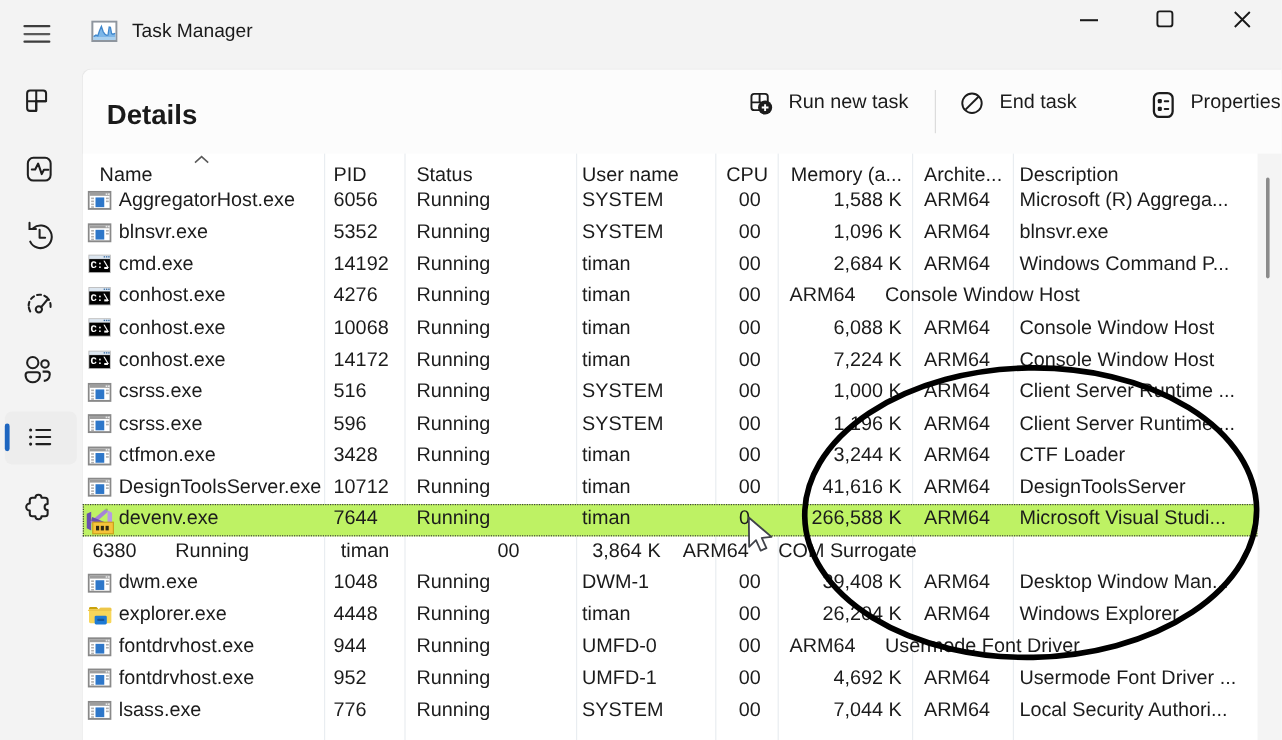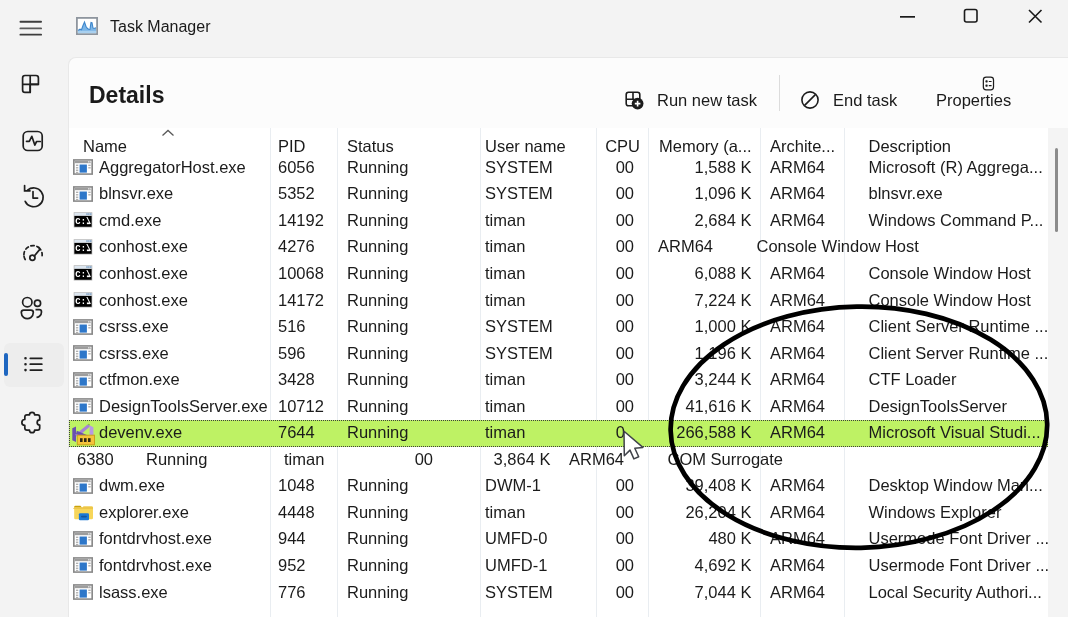--- a/index.html
+++ b/index.html
@@ -1,39 +1,39 @@
 <!DOCTYPE html>
 <html><head><meta charset="utf-8"><style>
 html,body{margin:0;padding:0;width:1068px;height:617px;overflow:hidden;background:#f3f3f3;
 font-family:"Liberation Sans",sans-serif;color:#1b1b1b;}
 .abs{position:absolute;}
 #titlebar-text{position:absolute;left:110px;top:18px;font-size:16px;color:#1a1a1a;}
 #panel{position:absolute;left:68px;top:57px;width:1000px;height:560px;background:#fcfcfc;
 border-left:1px solid #e8e8e8;border-top:1px solid #e8e8e8;border-top-left-radius:8px;box-sizing:border-box;}
 #details-h{position:absolute;left:89px;top:82px;font-size:23px;font-weight:bold;color:#1a1a1a;}
-.toolbtn{position:absolute;top:76px;height:34px;display:flex;align-items:flex-end;font-size:16.5px;color:#1a1a1a;}
+.toolbtn{position:absolute;top:76px;height:34px;display:flex;align-items:flex-start;font-size:16.5px;color:#1a1a1a;}
 .toolbtn svg{margin-right:13px;}
 #tb-divider{position:absolute;left:779px;top:75px;width:1px;height:36px;background:#dcdcdc;}
 #table{position:absolute;left:69px;top:128px;width:979px;height:489px;background:#ffffff;}
 #vlines div{position:absolute;top:128px;height:489px;width:1px;background:#e9edf1;}
 #header{position:absolute;left:69px;top:128px;width:979px;height:37px;font-size:16.5px;color:#1a1a1a;display:flex;}
 .hcell{box-sizing:border-box;padding-top:9px;white-space:nowrap;}
 .hcell.c-cpu{text-align:right;display:block;padding-right:8px;}
 #rows{position:absolute;left:69px;top:155px;width:979px;}
 .row{display:flex;height:26.55px;font-size:16.5px;}
 .row.sel{background:#bef264;outline:1px dotted #3f3f3f;outline-offset:-1px;}
 .cell{box-sizing:border-box;overflow:hidden;white-space:nowrap;display:flex;align-items:center;position:relative;top:-1px;}
 .c-name{width:201px;padding-left:4px;}
 .c-pid{width:67px;padding-left:8px;}
 .c-status{width:143px;padding-left:10px;}
 .c-user{width:116px;padding-left:5px;}
 .c-cpu{width:52px;justify-content:flex-end;padding-right:14px;}
 .c-mem{width:112px;justify-content:flex-end;padding-right:8.5px;}
 .c-arch{width:83.5px;padding-left:10px;}
-.c-desc{width:204.5px;padding-left:25px;}
+.c-desc{width:204.5px;padding-left:6px;}
 .ric{width:20px;height:18px;margin-right:6px;flex:0 0 20px;display:inline-block;position:relative;}
 .ric svg{display:block;}
 #scrollgutter{position:absolute;left:1048px;top:128px;width:20px;height:489px;background:#f4f4f4;}
 #scrollthumb{position:absolute;left:1055px;top:148px;width:3px;height:84px;background:#8b8b8b;border-radius:2px;}
 #ellipse-svg,#cursor-svg{position:absolute;left:0;top:0;pointer-events:none;}
 </style></head>
 <body>
 
 <svg class="abs" style="left:18px;top:19px" width="26" height="18" viewBox="0 0 26 18">
 <rect x="1.5" y="1.8" width="22.5" height="1.9" rx="0.9" fill="#3d3d3d"></rect>
@@ -114,21 +114,21 @@
 <span>Run new task</span>
   </div>
 <div id="tb-divider"></div>
 <div class="toolbtn" style="left:800px;">
 <svg width="20" height="20" viewBox="0 0 20 20">
 <circle cx="10" cy="10" r="8.1" fill="none" stroke="#1c1c1c" stroke-width="1.6"></circle>
 <path d="M4.6 15.4 L15.4 4.6" stroke="#1c1c1c" stroke-width="1.6"></path>
 </svg>
 <span>End task</span>
   </div>
-<div class="toolbtn" style="left:936px;flex-direction:column;">
+<div class="toolbtn" style="left:960px;">
 <svg width="19" height="23" viewBox="0 0 19 23">
 <rect x="1.6" y="1.6" width="15.6" height="19.8" rx="4.4" fill="none" stroke="#1c1c1c" stroke-width="1.9"></rect>
 <rect x="4.8" y="6.6" width="3.4" height="3.4" rx="1" fill="#1c1c1c"></rect>
 <rect x="4.8" y="13" width="3.4" height="3.4" rx="1" fill="#1c1c1c"></rect>
 <rect x="9.8" y="7.5" width="4.6" height="1.7" rx="0.8" fill="#1c1c1c"></rect>
 <rect x="9.8" y="13.9" width="4.6" height="1.7" rx="0.8" fill="#1c1c1c"></rect>
 </svg>
 <span>Properties</span>
   </div>
 
@@ -515,21 +515,20 @@
             <rect x="13" y="5.9" width="2" height="1.2" fill="#b0b0b0"></rect>
             <rect x="13" y="8.1" width="2" height="1.2" fill="#b0b0b0"></rect>
           </svg>
         </span>
         <span class="nm">fontdrvhost.exe</span>
       </div>
       <div class="cell c-pid">944</div>
       <div class="cell c-status">Running</div>
       <div class="cell c-user">UMFD-0</div>
       <div class="cell c-cpu">00</div>
-      <div class="cell c-mem">480 K</div>
       <div class="cell c-arch">ARM64</div>
       <div class="cell c-desc">Usermode Font Driver ...</div>
     </div>
 <div class="row">
       <div class="cell c-name">
         <span class="ric">
           <svg width="20" height="18" viewBox="0 0 17 16" preserveAspectRatio="none">
             <rect x="0.7" y="1.7" width="15.6" height="12.6" fill="#fff" stroke="#898989" stroke-width="1.4"></rect>
             <rect x="1.4" y="2.4" width="14.2" height="2.2" fill="#9d9d9d"></rect>
             <rect x="12.8" y="2.8" width="1.2" height="1.2" fill="#e8e8e8"></rect>

